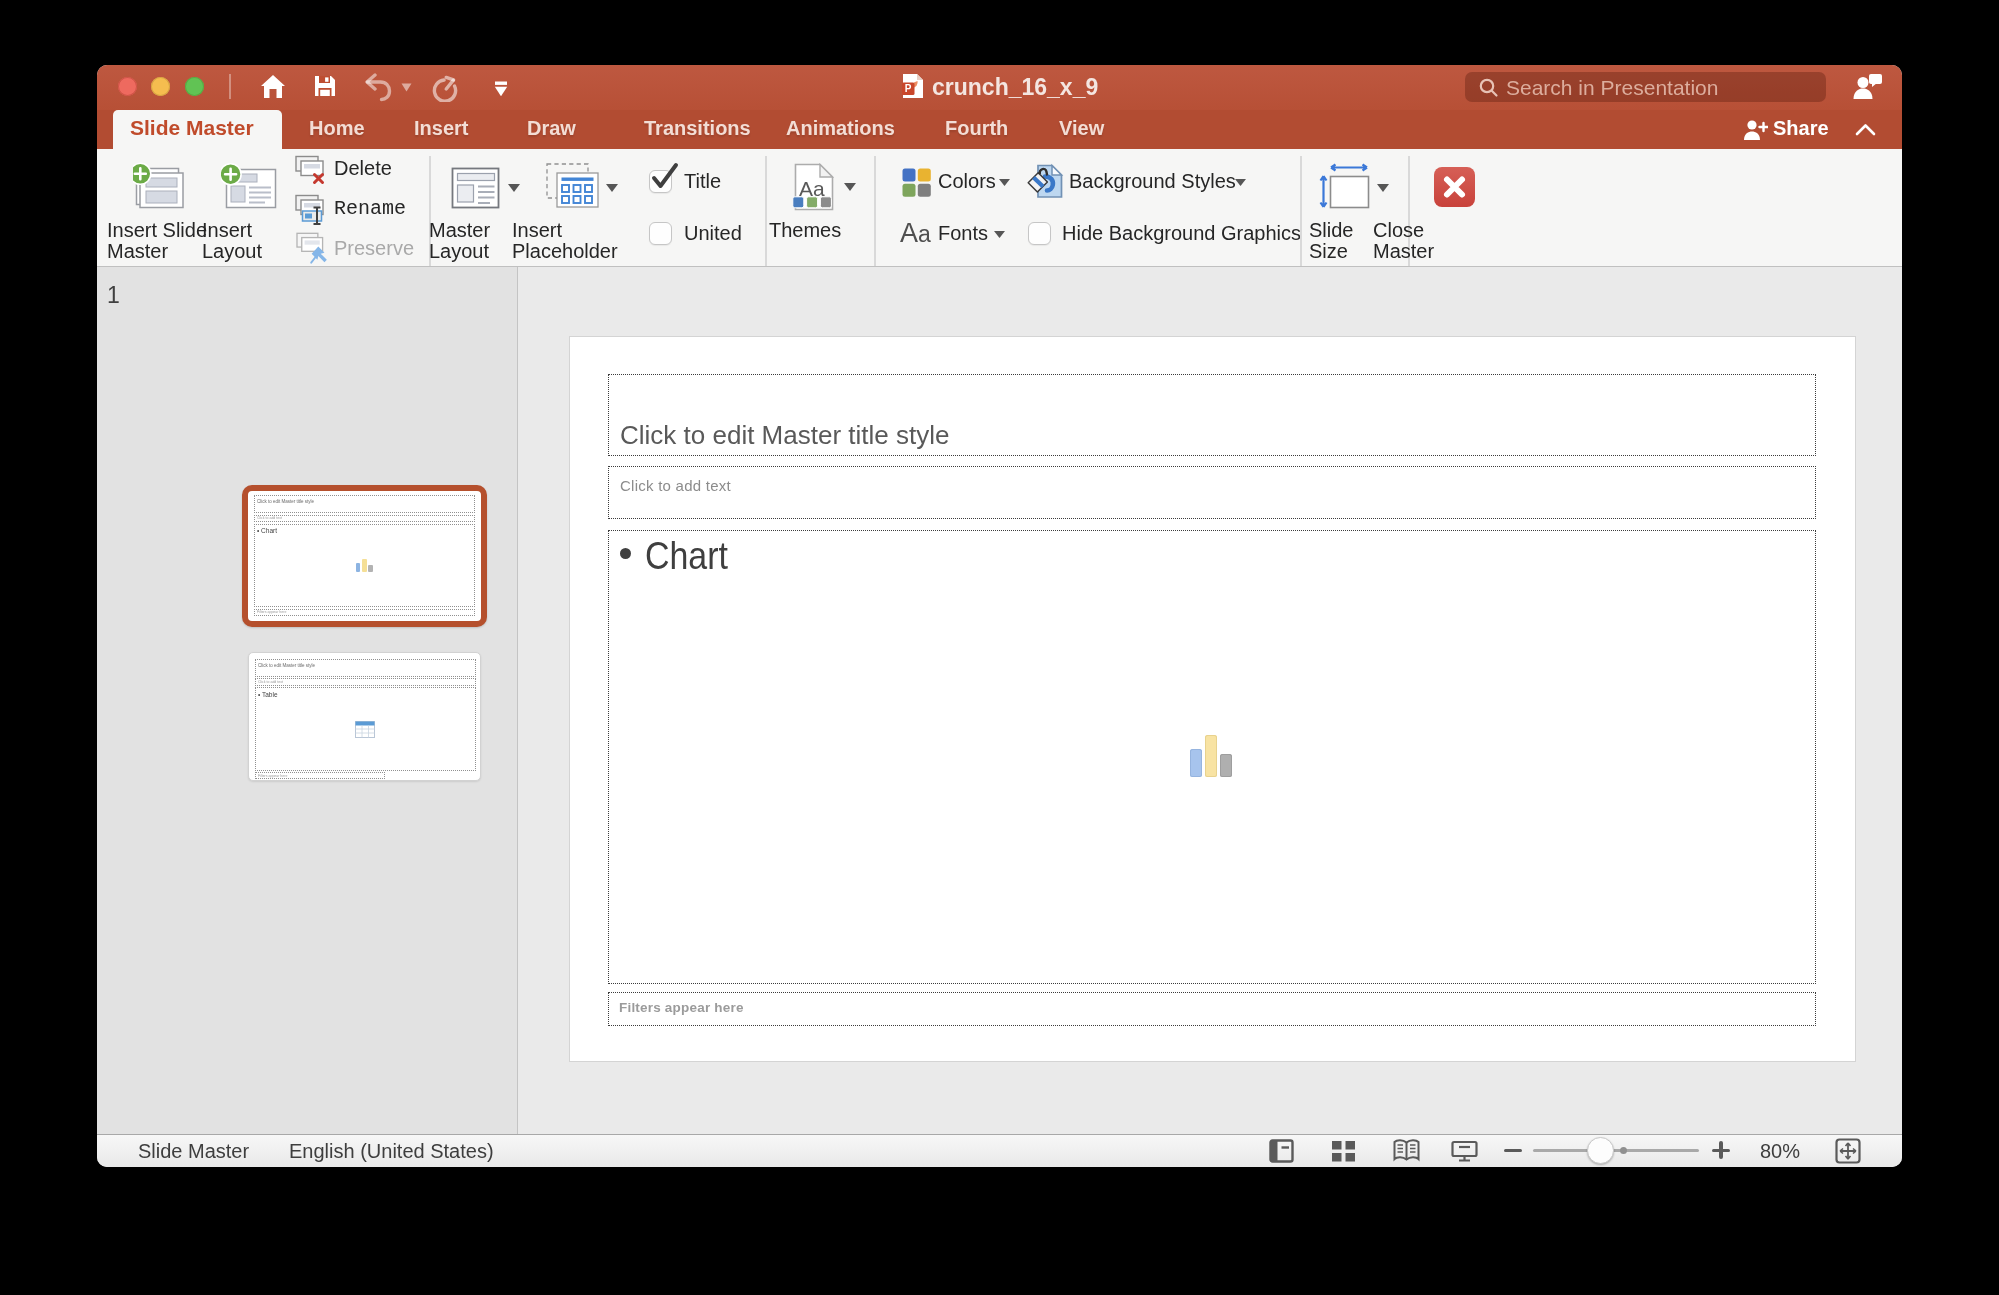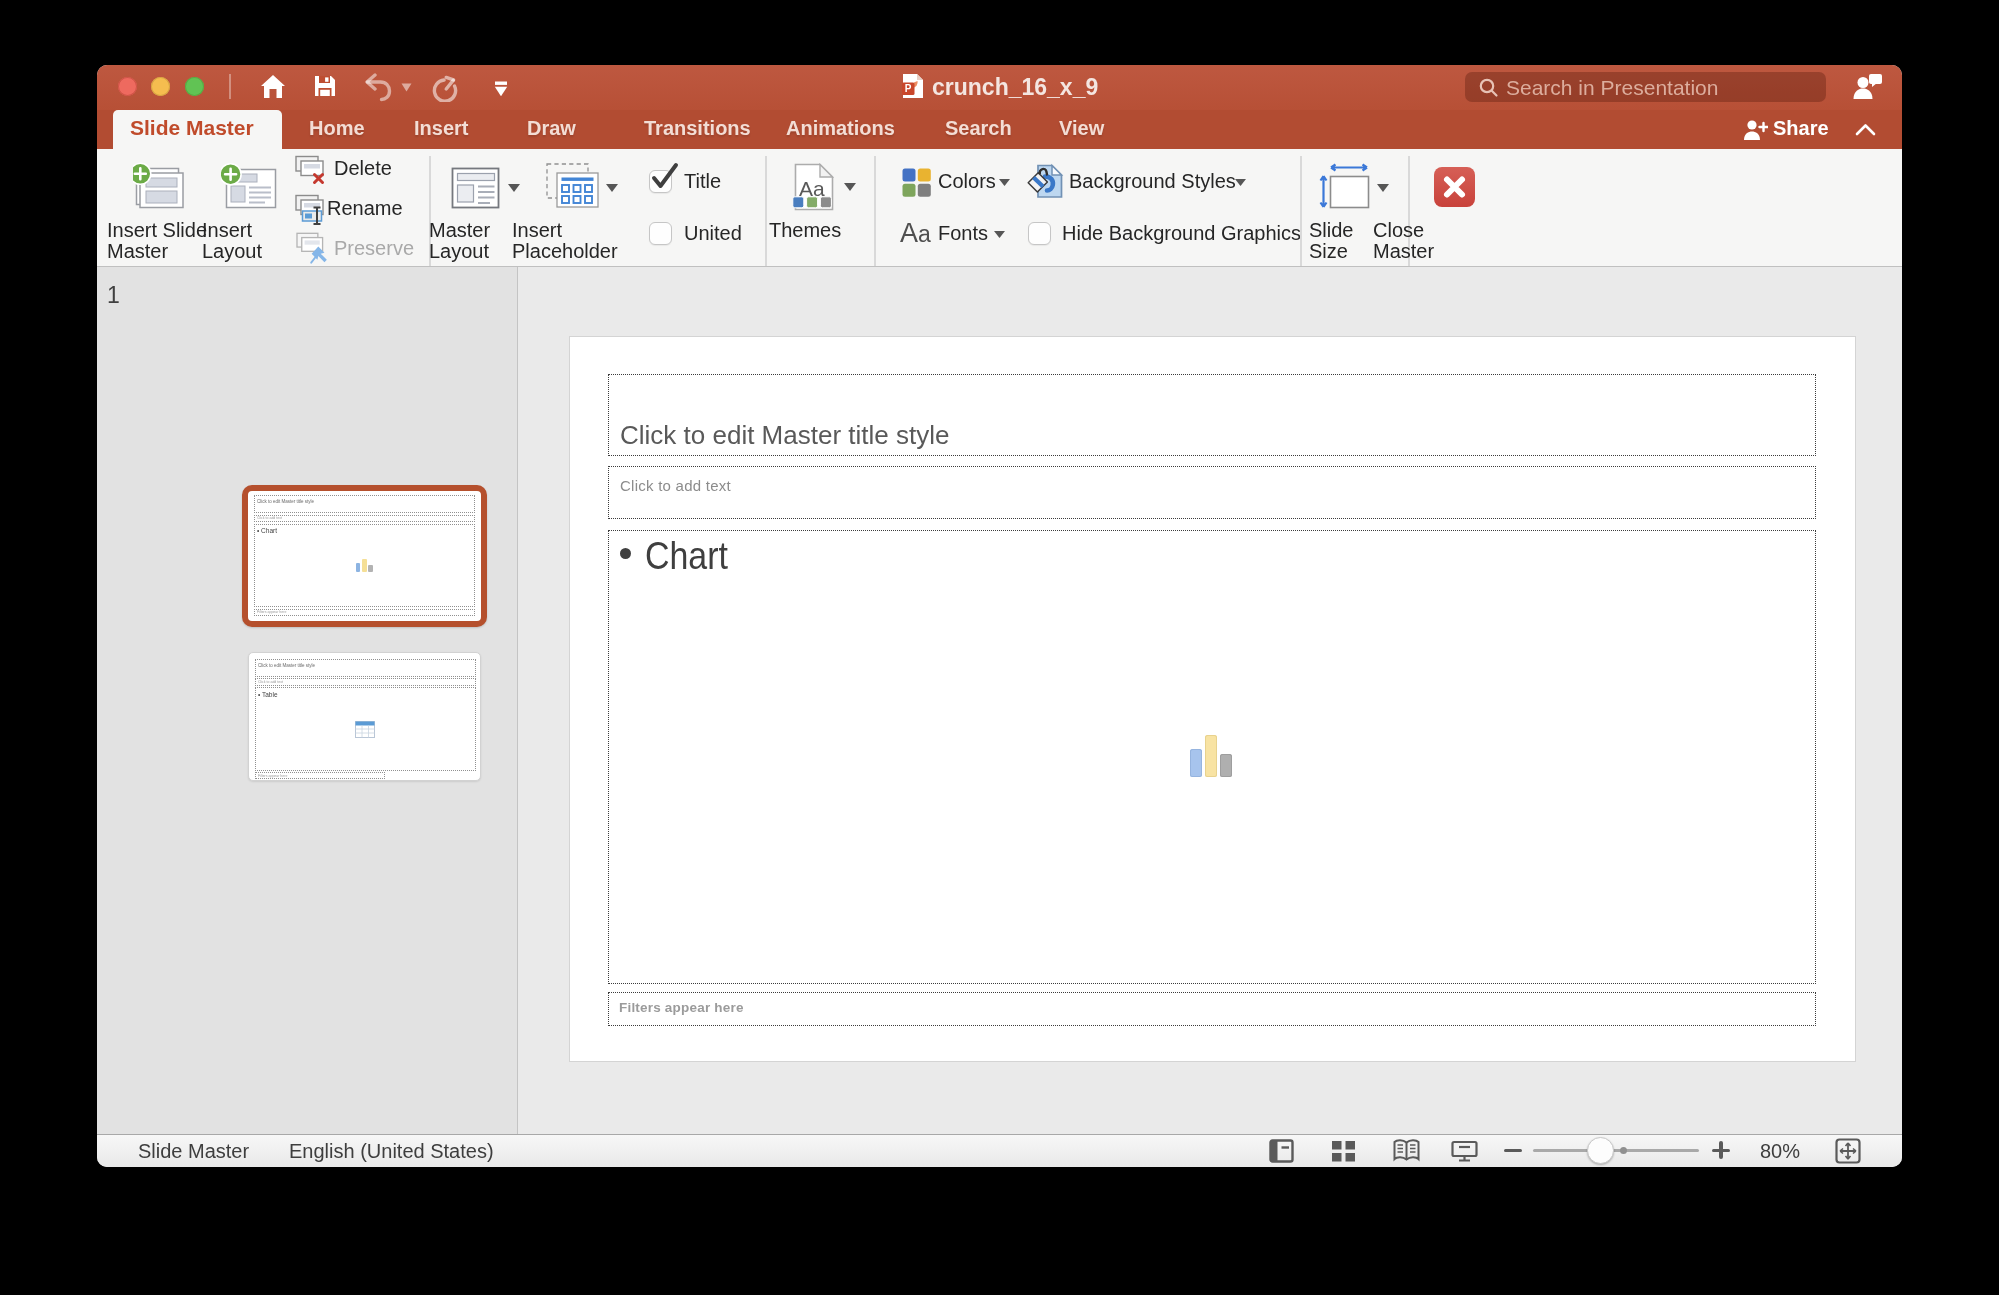--- a/index.html
+++ b/index.html
@@ -82,21 +82,21 @@
     </svg>
   </div>
   <div id="tabrow">
     <div class="seltab"></div>
     <div class="abs" style="left:33px;top:6px;font-size:21px;font-weight:bold;color:#C04B2B;">Slide Master</div>
     <div class="tabtxt" style="left:212px;">Home</div>
     <div class="tabtxt" style="left:317px;">Insert</div>
     <div class="tabtxt" style="left:406px;margin-left:24px;">Draw</div>
     <div class="tabtxt" style="left:527px;margin-left:20px;">Transitions</div>
     <div class="tabtxt" style="left:689px;">Animations</div>
-    <div class="tabtxt" style="left:848px;">Search</div>
+    <div class="tabtxt" style="left:848px;">Fourth</div>
     <div class="tabtxt" style="left:962px;">View</div>
     <svg class="abs" style="left:1645px;top:9px;" width="26" height="22" viewBox="0 0 26 22">
       <circle cx="10" cy="6" r="4.6" fill="#fff"></circle>
       <path d="M2 21 C2 14.5 6.5 12.5 10 12.5 C13.5 12.5 18 14.5 18 21 Z" fill="#fff"></path>
       <path d="M21.5 4 V12 M17.5 8 H25.5" stroke="#fff" stroke-width="2.4" stroke-linecap="round"></path>
     </svg>
     <div class="abs" style="left:1676px;top:7px;font-size:20px;font-weight:bold;color:#fff;">Share</div>
     <svg class="abs" style="left:1758px;top:13px;" width="21" height="13" viewBox="0 0 21 13" fill="none">
       <path d="M2 11 L10.5 2.5 L19 11" stroke="#fff" stroke-width="2.6" stroke-linecap="round" stroke-linejoin="round"></path>
     </svg>
@@ -133,21 +133,21 @@
     </svg>
     <div class="rowlabel" style="left:237px;top:92px;">Delete</div>
     <svg class="abs" style="left:197px;top:127px;" width="42" height="36" viewBox="0 0 42 36">
       <rect x="2" y="3.5" width="22" height="14.5" fill="#F2F2F2" stroke="#8C8C8C" stroke-width="1.4"></rect>
       <rect x="7" y="8" width="22" height="14.5" fill="#fff" stroke="#8C8C8C" stroke-width="1.4"></rect>
       <rect x="10" y="11" width="16" height="4.5" fill="#D6DAE3"></rect>
       <rect x="8.5" y="19" width="19" height="10" fill="#EAEAEA" stroke="#5B9BD5" stroke-width="1.5"></rect>
       <rect x="11" y="21.5" width="7" height="5" fill="#5B9BD5"></rect>
       <path d="M23 15.5 V32 M19.5 15.5 H26.5 M19.5 32 H26.5" stroke="#3F3F3F" stroke-width="2"></path>
     </svg>
-    <div class="rowlabel" style="left:230px;top:131.5px;">Rename</div>
+    <div class="rowlabel" style="left:237px;top:131.5px;font-family:Liberation Mono, monospace;">Rename</div>
     <svg class="abs" style="left:197px;top:165px;" width="42" height="36" viewBox="0 0 42 38">
       <rect x="2" y="3.5" width="22" height="14.5" fill="#F6F6F6" stroke="#B5B5B5" stroke-width="1.4"></rect>
       <rect x="7" y="8" width="22" height="14.5" fill="#fff" stroke="#B5B5B5" stroke-width="1.4"></rect>
       <rect x="10" y="11" width="16" height="4.5" fill="#E3E6EC"></rect>
       <path d="M24.5 17.5 L31 24 L27 25 L33.5 31.5 L31 34 L24.5 27.5 L23.5 31.5 L17.5 25 Z" fill="#85B6E8"></path>
       <path d="M17 34.5 L22 28" stroke="#85B6E8" stroke-width="2" stroke-linecap="round"></path>
     </svg>
     <div class="rowlabel" style="left:237px;top:172px;color:#A9A9A9;">Preserve</div>
     <div class="sep" style="left:332px;"></div>
 

